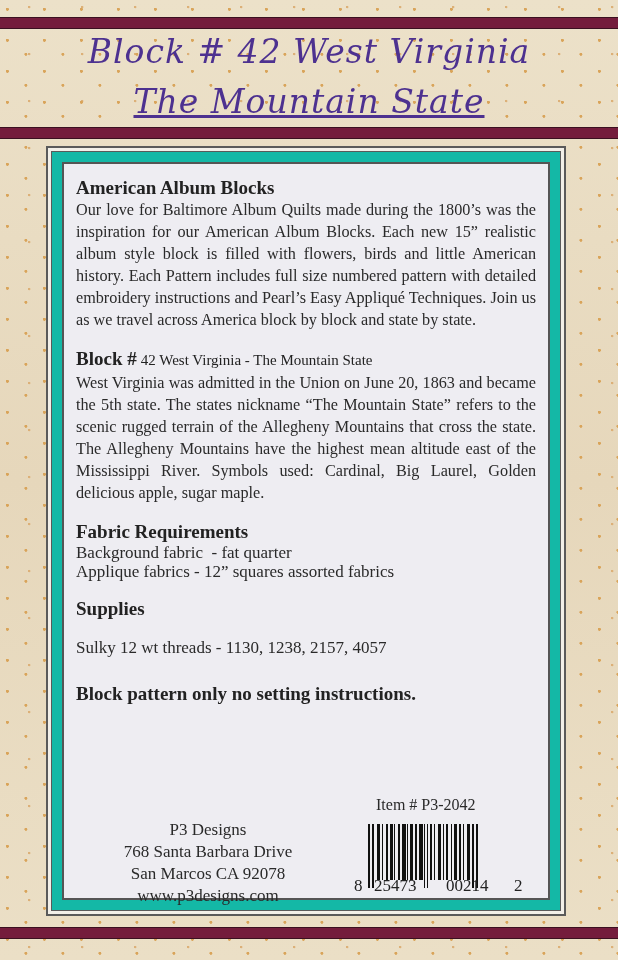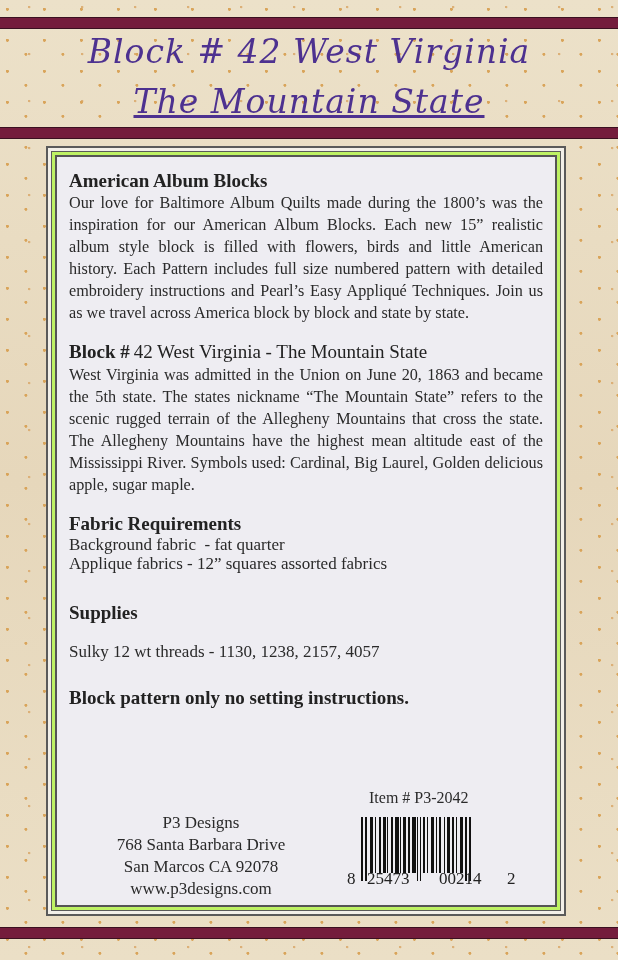--- a/index.html
+++ b/index.html
@@ -25,35 +25,35 @@
     color: #4d3190; font-family: "DejaVu Serif", serif; font-style: italic;
     font-size: 33px; letter-spacing: 1px;
   }
   .frame {
     position: absolute; left: 46px; top: 146px; width: 520px; height: 770px;
     border: 2px solid #5a5a5a; padding: 3px; box-sizing: border-box;
     background: #f2efe8;
   }
   .frame-inner {
     width: 100%; height: 100%; border: 1px solid #5a5a5a; box-sizing: border-box;
-    padding: 3px; background: #bef264;
+    padding: 10px; background: #14b8a6;
   }
   .panel {
     width: 100%; height: 100%; border: 2px solid #555; box-sizing: border-box;
     background: #eeedf2; position: relative;
   }
   .content { position: absolute; left: 12px; right: 12px; top: 12px; }
   h2 {
     margin: 0; font-size: 19px; font-weight: bold; color: #222; line-height: 23px;
   }
   .para {
     margin: 0; font-size: 16.2px; line-height: 22px; text-align: justify; color: #2a2a2a;
   }
   .block-head { font-size: 19px; font-weight: bold; }
-  .block-sub { font-size: 19px; font-weight: normal; }
+  .block-sub { font-size: 15px; font-weight: normal; }
   .sec { margin-bottom: 16px; }
   .small { font-size: 17px; line-height: 19px; color: #2a2a2a; }
   .notice { font-size: 19px; font-weight: bold; }
   .address {
     position: absolute; left: 24px; width: 240px; top: 655px; text-align: center;
     font-size: 17px; line-height: 22px; color: #2a2a2a;
   }
   .item-no {
     position: absolute; left: 312px; top: 632px; font-size: 16px; color: #2a2a2a;
   }
@@ -91,21 +91,21 @@
           </div>
           <p class="para">West Virginia was admitted in the Union on June 20, 1863 and became the 5th state. The states nickname “The Mountain State” refers to the scenic rugged terrain of the Allegheny Mountains that cross the state. The Allegheny Mountains have the highest mean altitude east of the Mississippi River. Symbols used: Cardinal, Big Laurel, Golden delicious apple, sugar maple.</p>
         </div>
 
         <div class="sec" style="margin-top:10px;">
           <h2>Fabric Requirements</h2>
           <div class="small" style="white-space:pre;">Background fabric  - fat quarter</div>
           <div class="small">Applique fabrics - 12” squares assorted fabrics</div>
         </div>
 
-        <div style="margin-top:28px;">
+        <div style="margin-top:16px;">
           <h2>Supplies</h2>
           <div class="small" style="margin-top:18px;">Sulky 12 wt threads - 1130, 1238, 2157, 4057</div>
         </div>
 
         <div class="notice" style="margin-top:26px;">Block pattern only no setting instructions.</div>
       </div>
 
       <div class="address">
         <div>P3 Designs</div>
         <div>768 Santa Barbara Drive</div>

